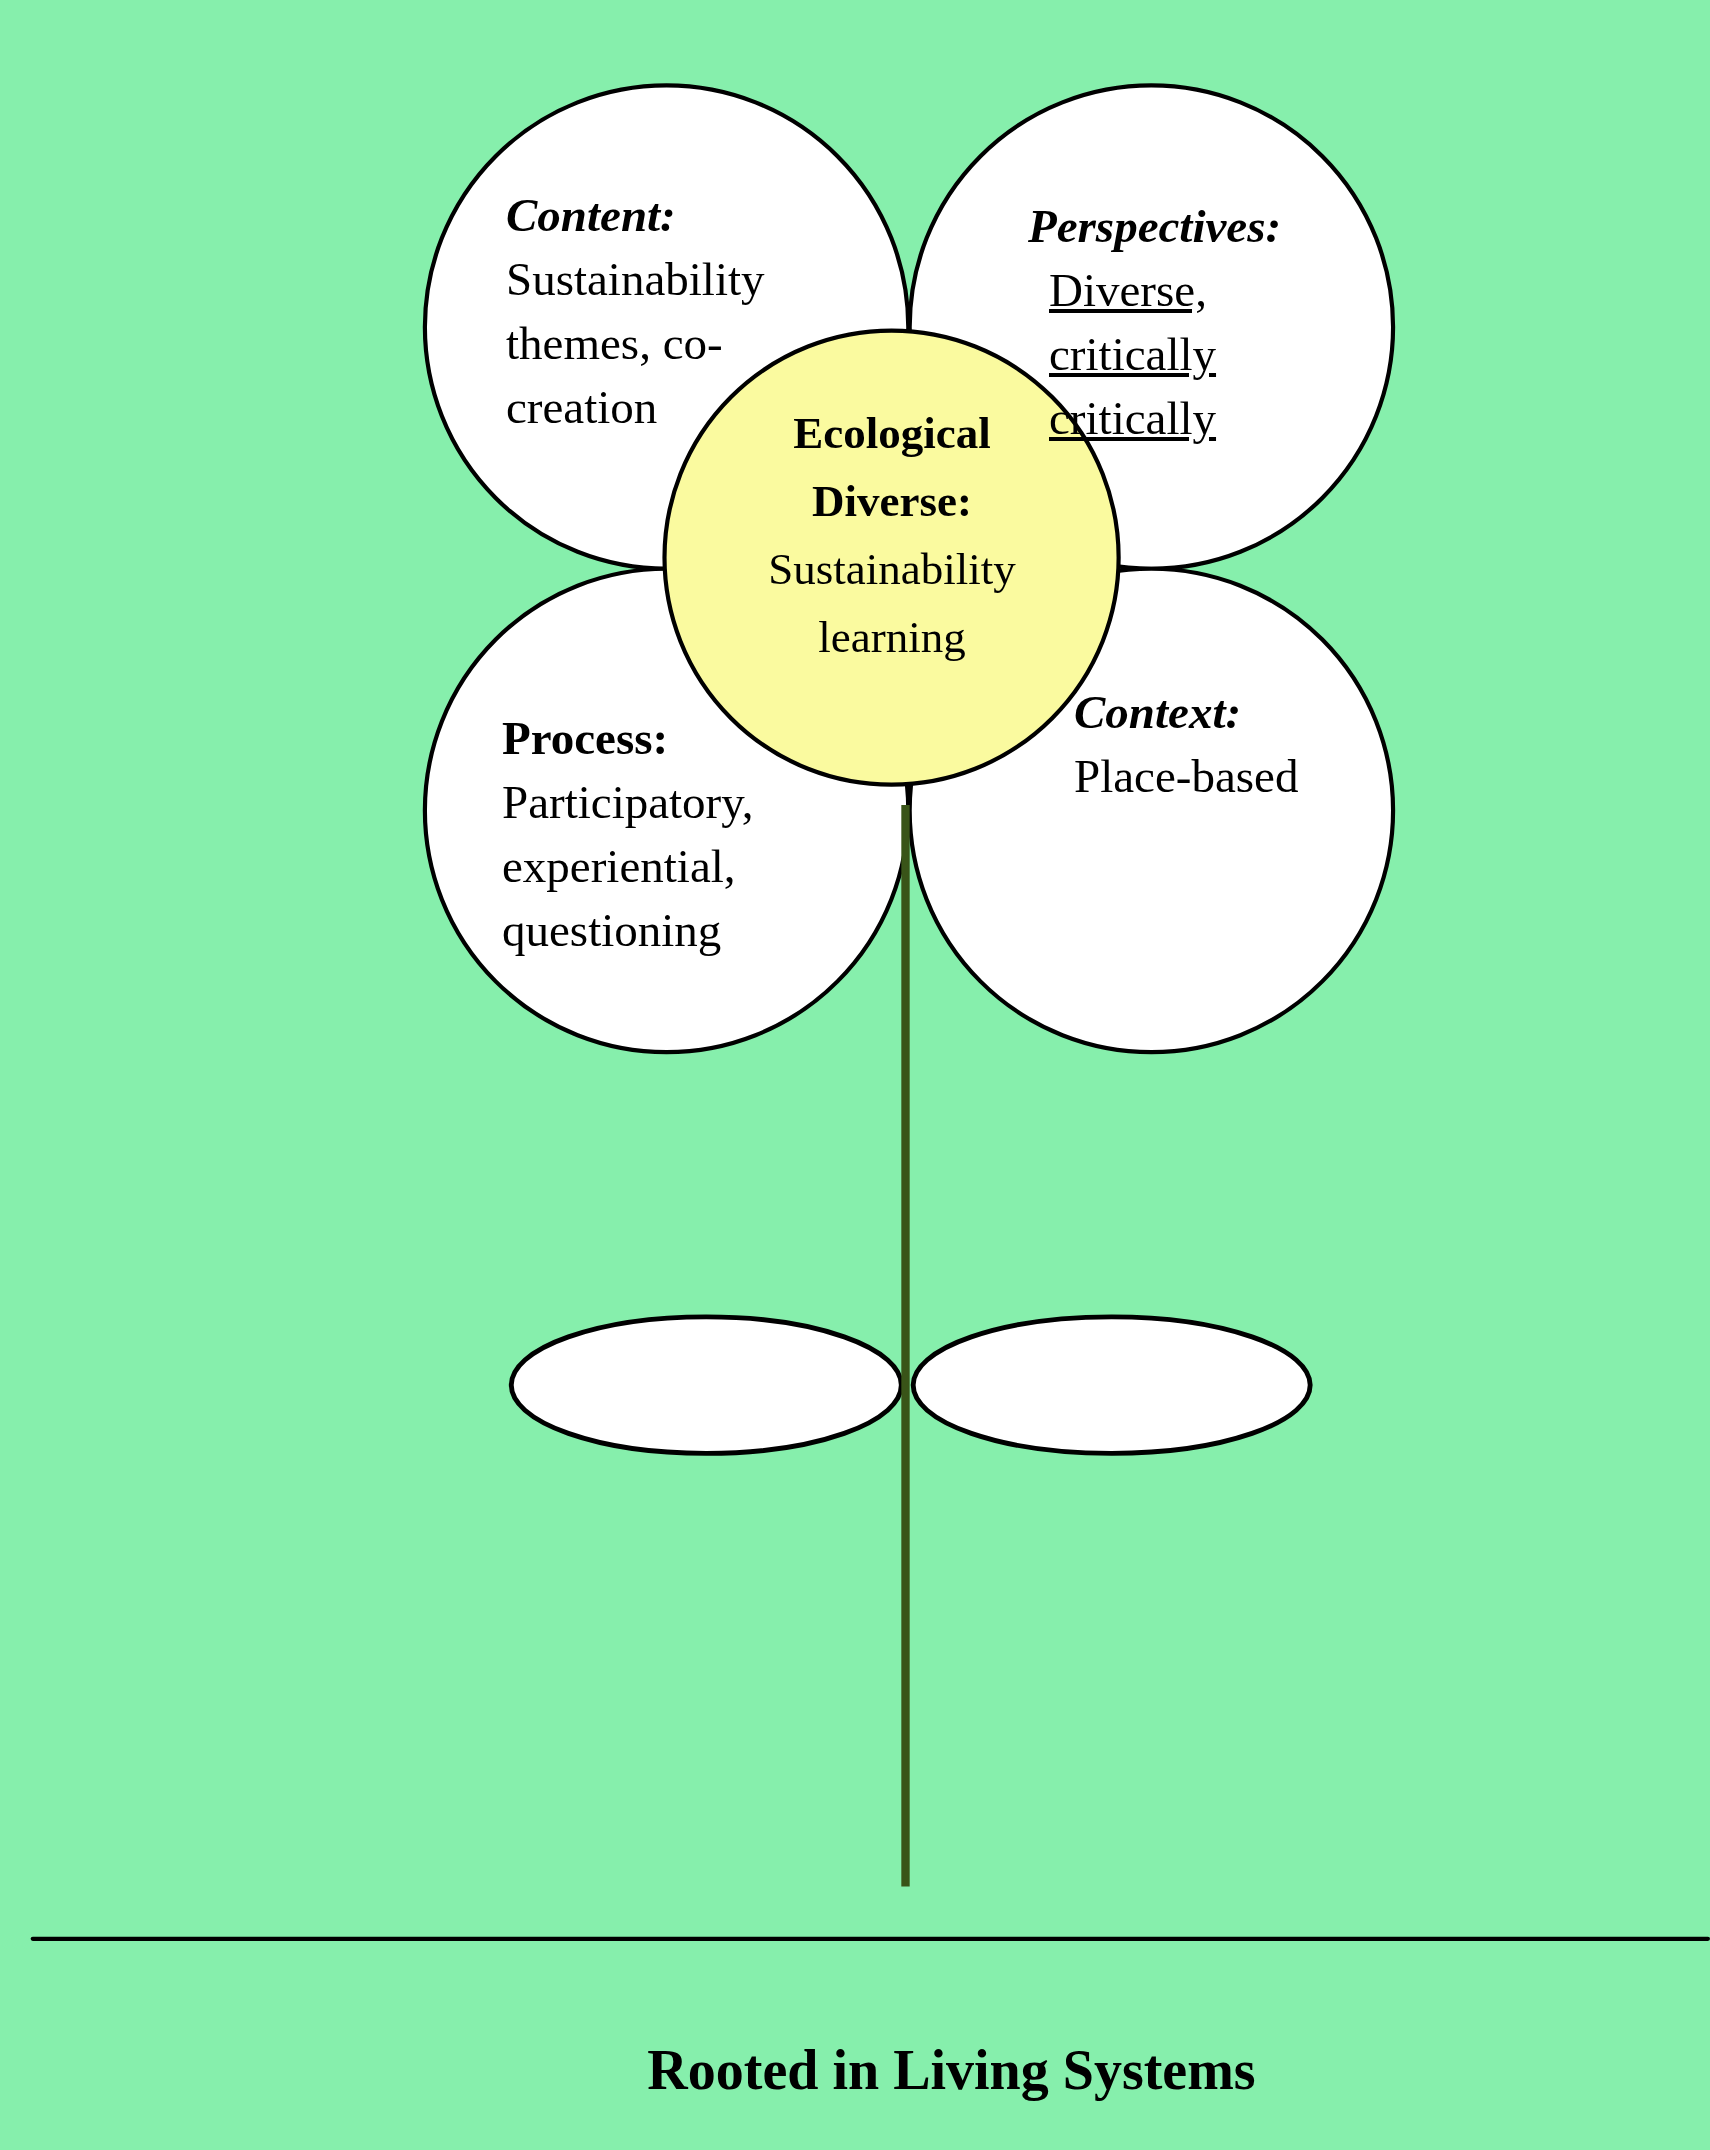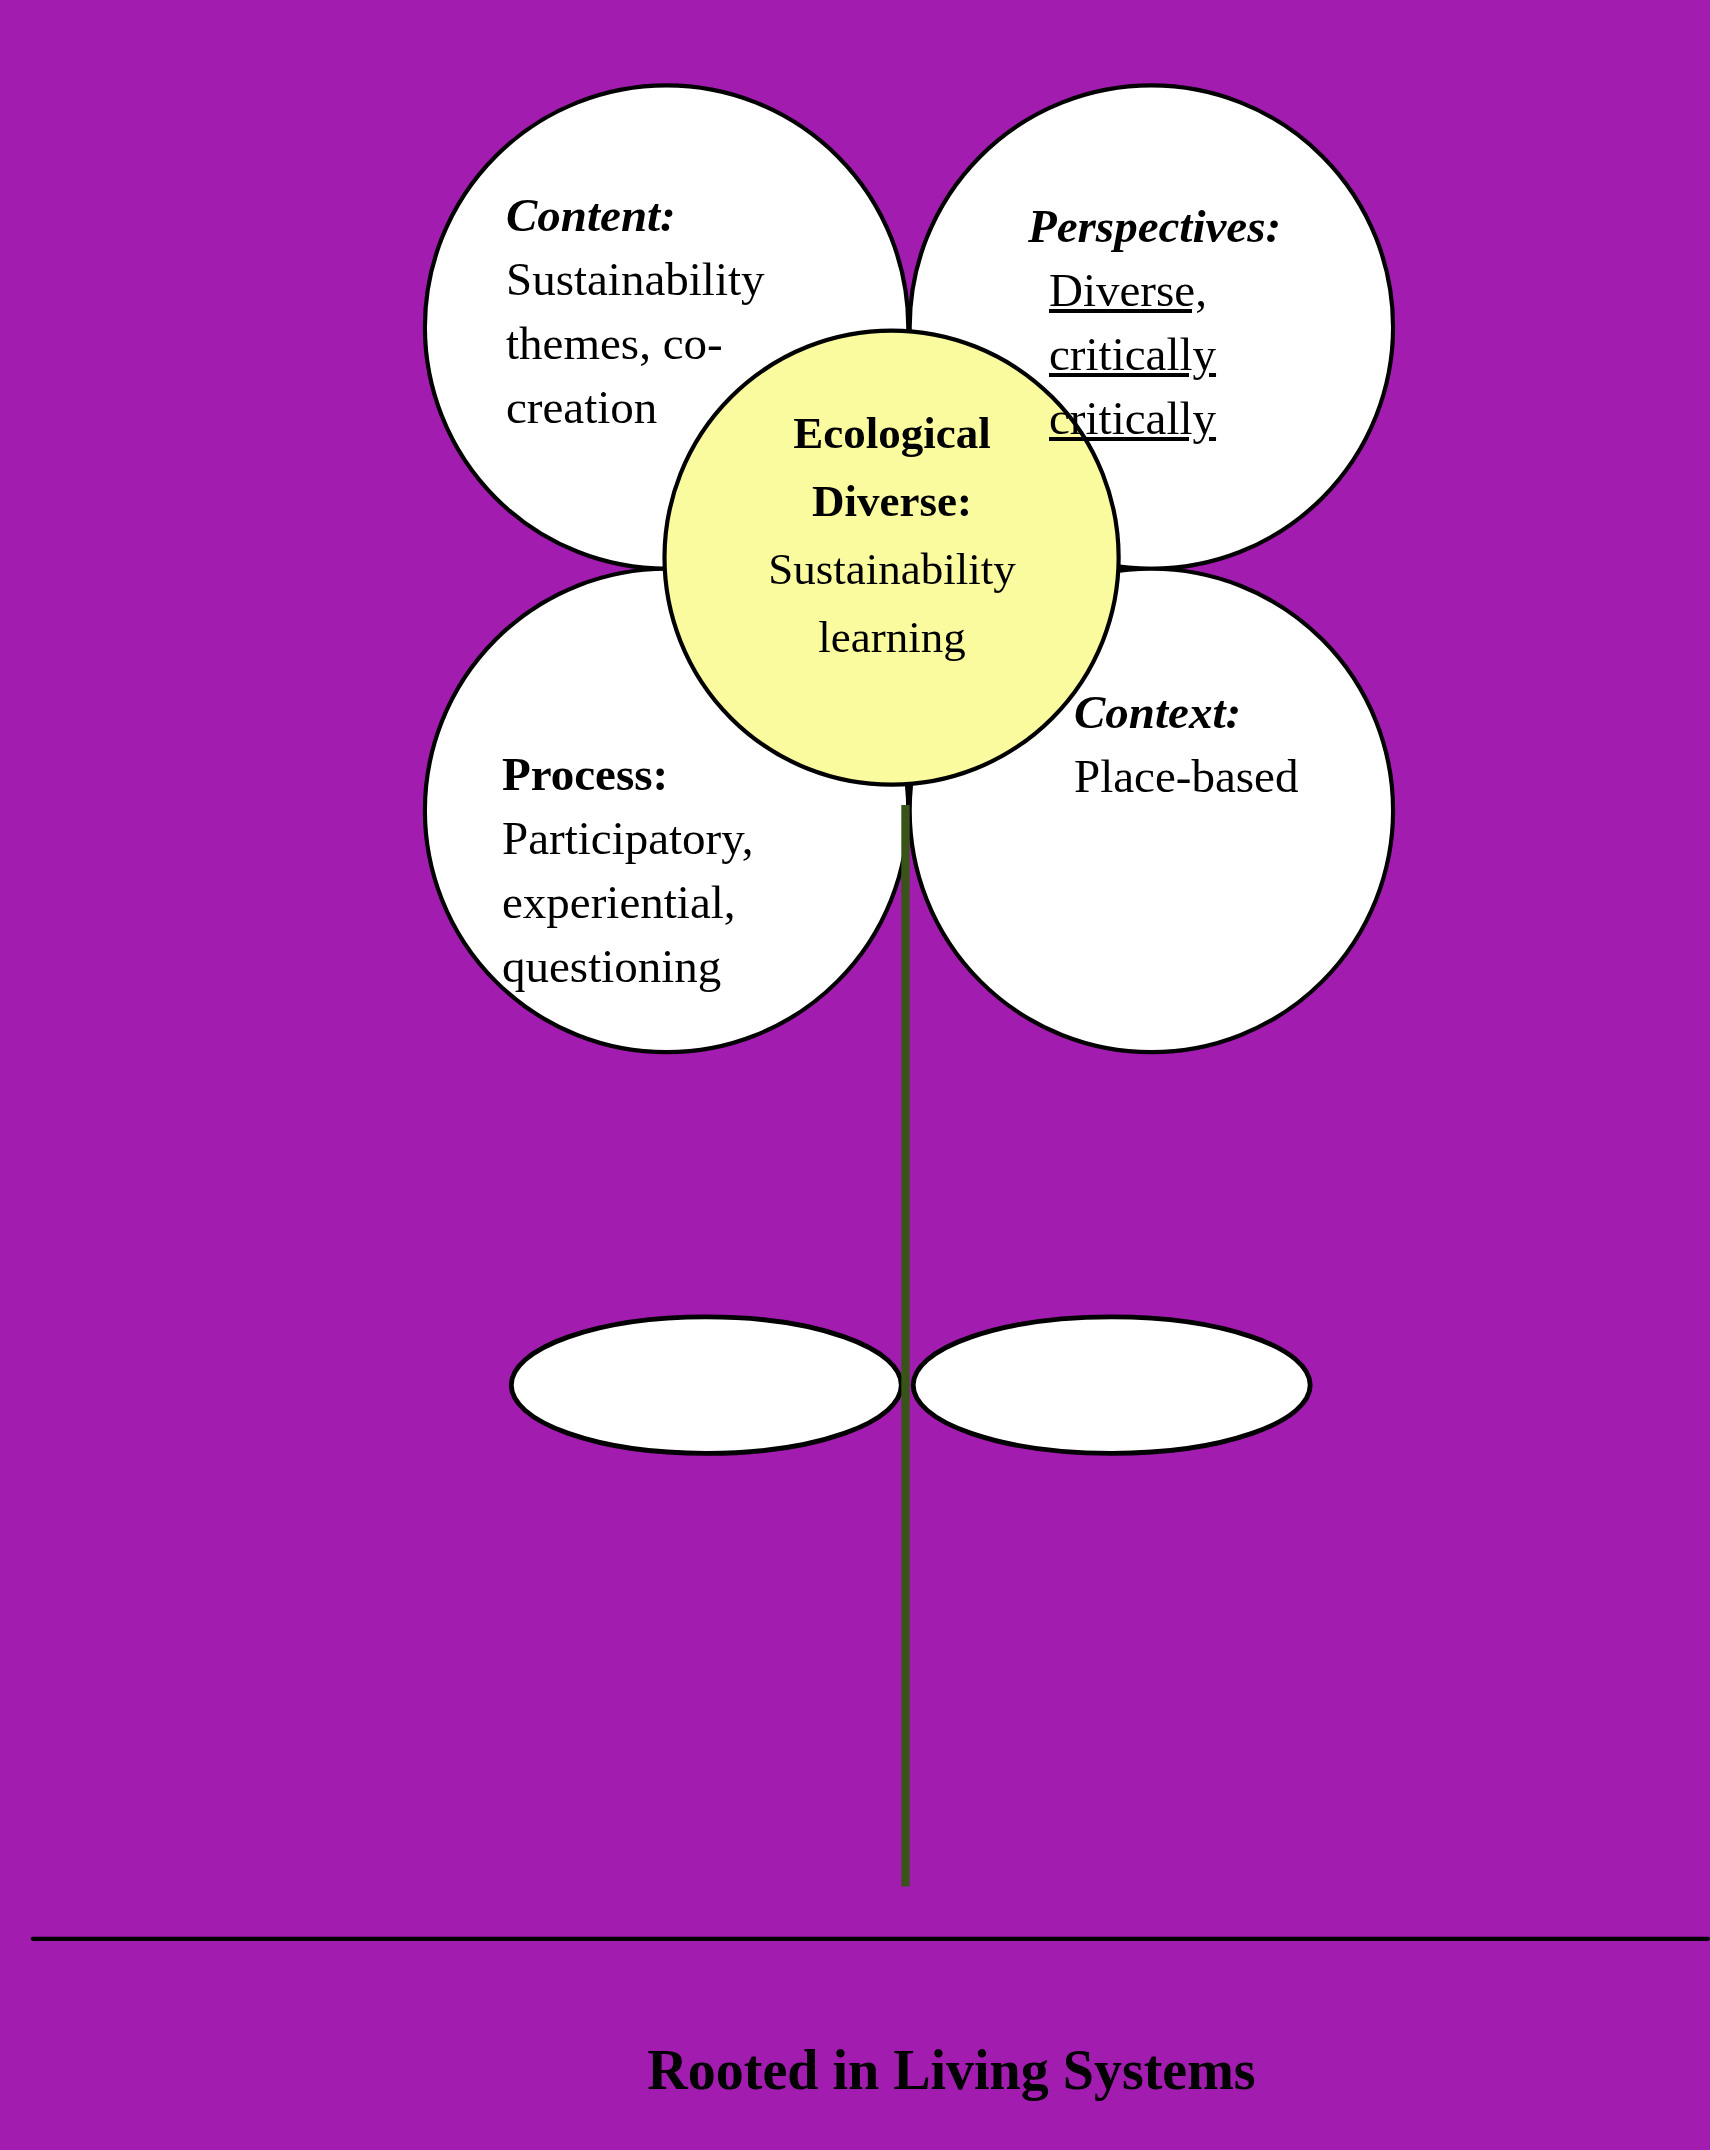--- a/index.html
+++ b/index.html
@@ -1,20 +1,20 @@
 <!DOCTYPE html>
 <html style="font-size:11px"><head>
 <meta charset="utf-8">
 <style>
   html, body { margin: 0; padding: 0; background: #ffffff; }
   .page {
     position: relative;
     width: 1710px;
     height: 2151px;
-    background: #a21caf;
+    background: #86efac;
     font-family: "Liberation Serif", serif;
     color: #000000;
     overflow: hidden;
   }
   .page svg { position: absolute; left: 0; top: 0; }
   .tblock {
     position: absolute;
     font-size: 47px;
     line-height: 64px;
     white-space: nowrap;
@@ -72,21 +72,21 @@
     <span class="line">creation</span>
   </div>
 
   <div class="tblock" style="left:1028px; top:194px;">
     <span class="line h-bi">Perspectives:</span>
     <span class="line indent">Diverse,</span>
     <span class="line indent">critically</span>
     <span class="line indent">critically</span>
   </div>
 
-  <div class="tblock" style="left:502px; top:742px;">
+  <div class="tblock" style="left:502px; top:706px;">
     <span class="line h-b">Process:</span>
     <span class="line">Participatory,</span>
     <span class="line">experiential,</span>
     <span class="line">questioning</span>
   </div>
 
   <div class="tblock" style="left:1074px; top:680px;">
     <span class="line h-bi">Context:</span>
     <span class="line">Place-based</span>
   </div>

